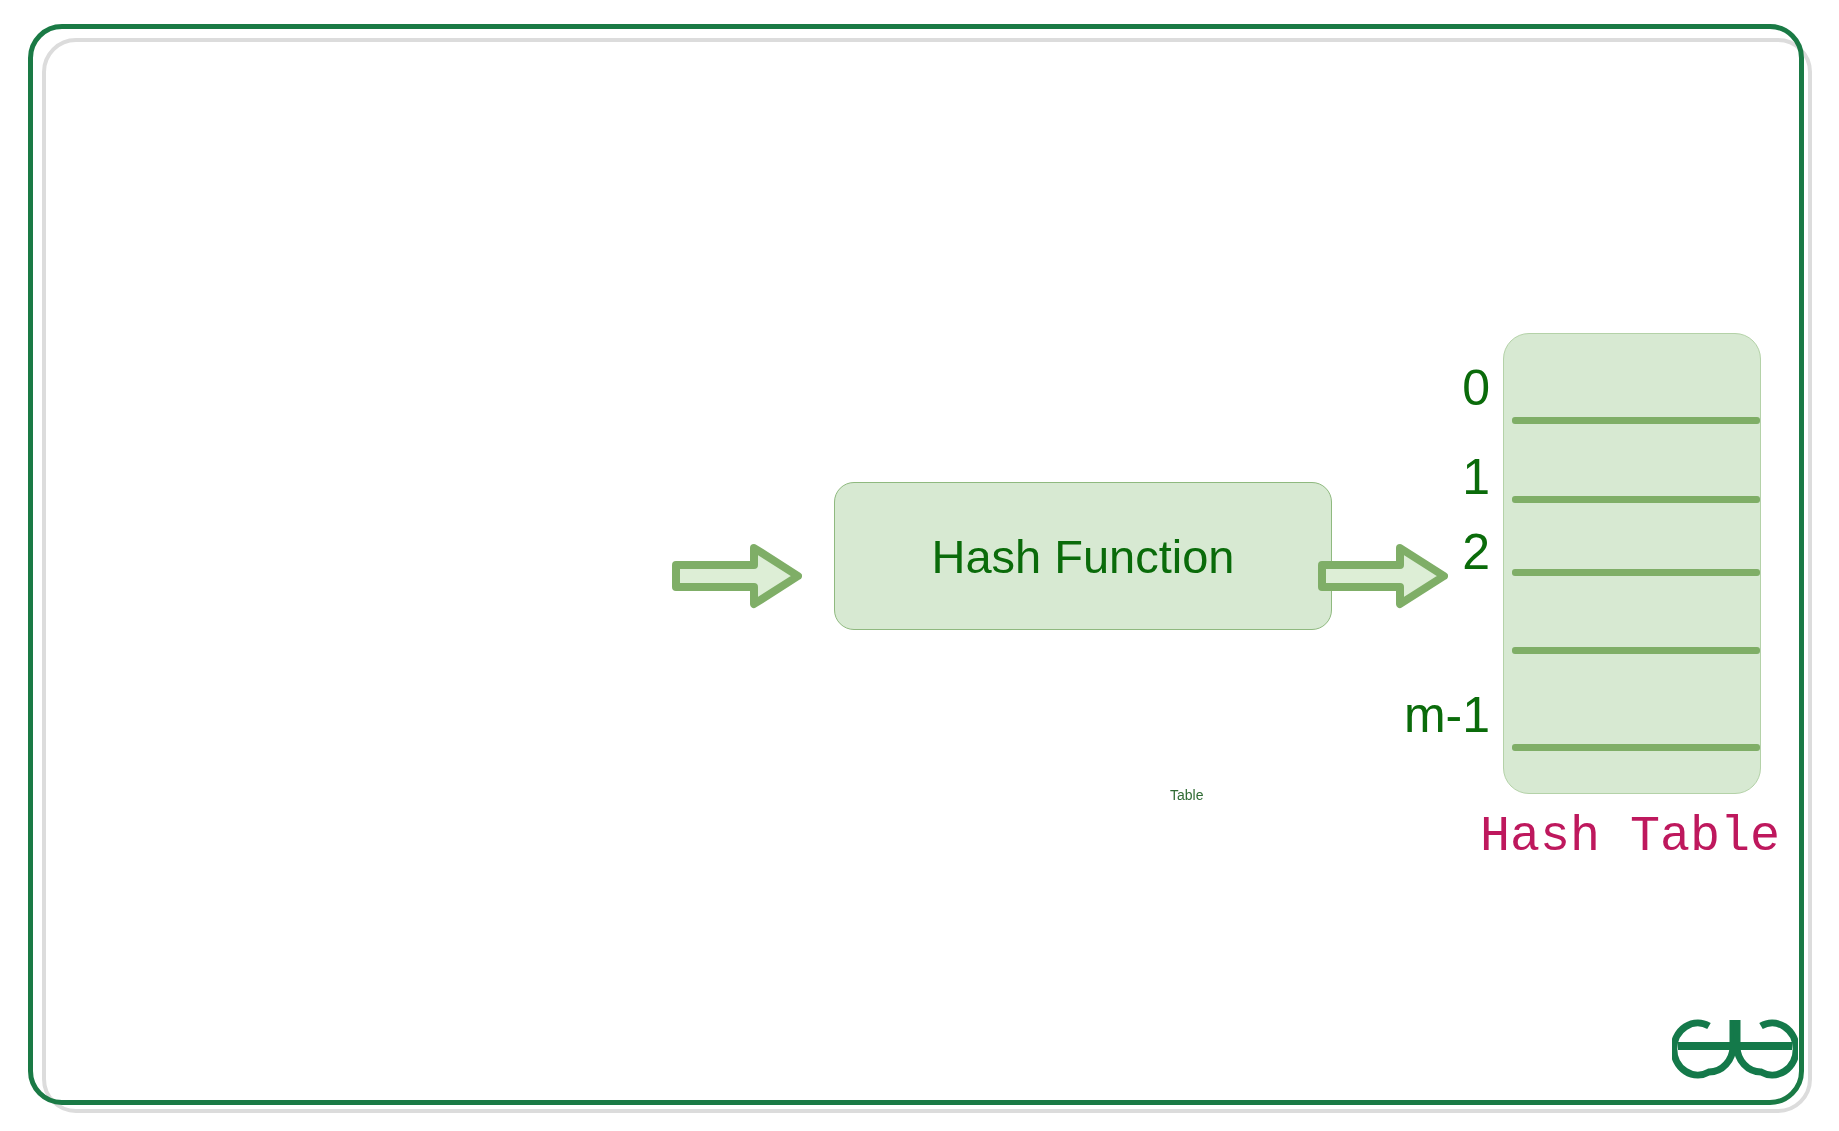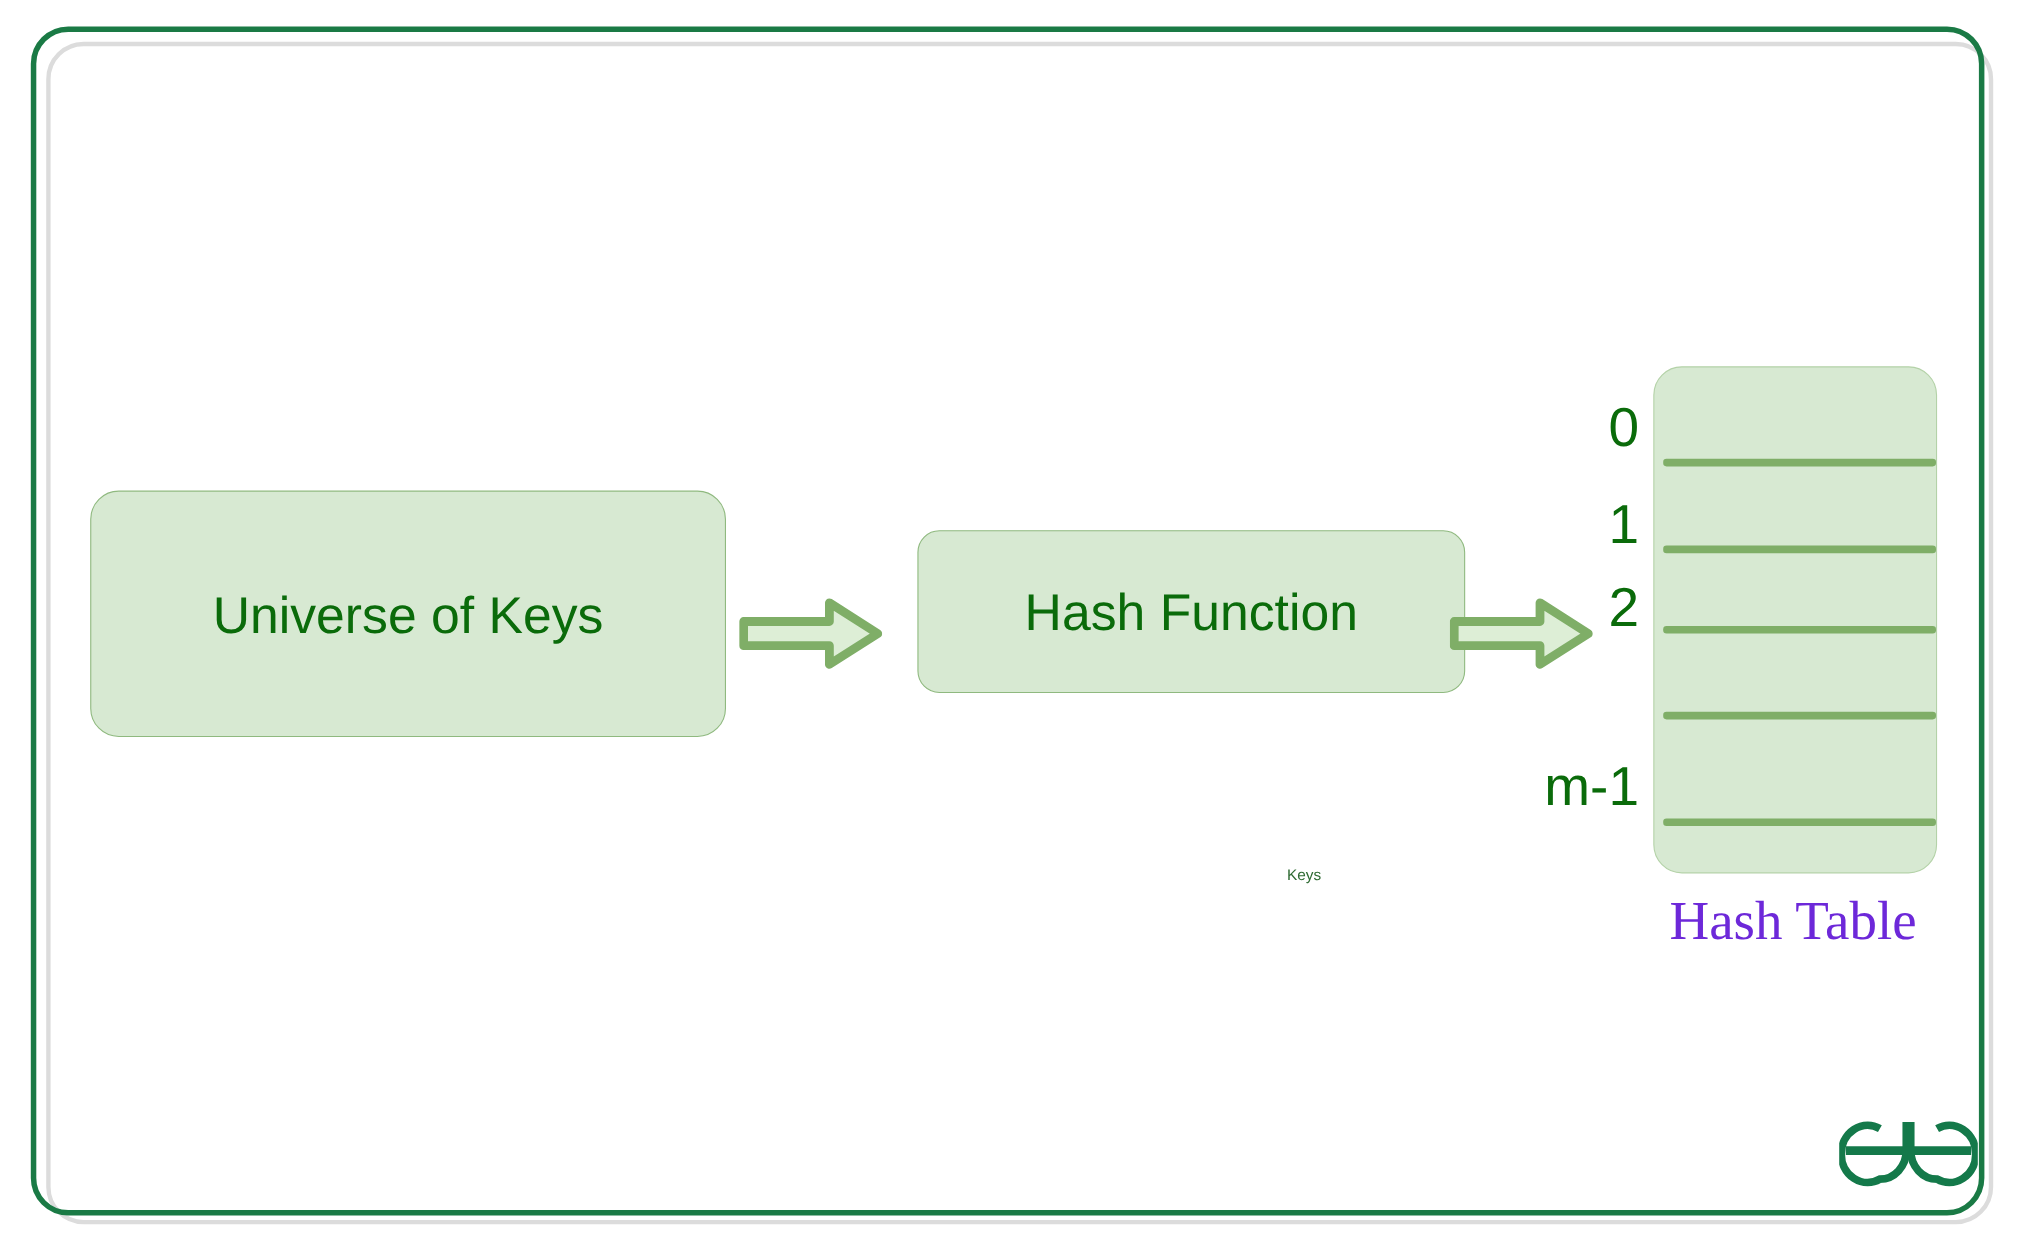--- a/index.html
+++ b/index.html
@@ -101,23 +101,23 @@
     white-space: nowrap;
   }
 
   
   #hash-table-caption {
     position: absolute;
     left: 1420px;
     top: 812px;
     width: 420px;
     text-align: center;
-    color: #6d28d9;
+    color: #be185d;
     font-size: 50px;
-    font-family: Liberation Serif, serif;
+    font-family: Liberation Mono, monospace;
     line-height: 1;
     white-space: nowrap;
   }
 
   
   #stray-text {
     position: absolute;
     left: 1170px;
     top: 788px;
     color: #2f6b33;
@@ -136,23 +136,20 @@
   }
 </style>
 </head>
 <body>
 
 <div id="canvas">
 
   <div class="frame-shadow"></div>
   <div class="frame-main"></div>
 
-  <div class="node-box" id="universe-box">
-    <span class="node-label">Universe of Keys</span>
-  </div>
 
   <svg class="arrow" id="arrow-1" style="left:672px; top:543px;" width="130" height="66" viewBox="0 0 130 66">
     <path d="M4 22 L82 22 L82 5 L126 33 L82 61 L82 44 L4 44 Z" fill="#ddeed6" stroke="#7fae67" stroke-width="8" stroke-linejoin="round"></path>
   </svg>
 
   <div class="node-box" id="hashfn-box">
     <span class="node-label">Hash Function</span>
   </div>
 
   <svg class="arrow" id="arrow-2" style="left:1318px; top:543px;" width="130" height="66" viewBox="0 0 130 66">
@@ -167,21 +164,21 @@
   <div id="hash-table">
     <div class="slot-line" style="top:83px;"></div>
     <div class="slot-line" style="top:162px;"></div>
     <div class="slot-line" style="top:235px;"></div>
     <div class="slot-line" style="top:313px;"></div>
     <div class="slot-line" style="top:410px;"></div>
   </div>
 
   <div id="hash-table-caption">Hash Table</div>
 
-  <div id="stray-text">Keys</div>
+  <div id="stray-text">Table</div>
 
   <svg id="gfg-logo" viewBox="0 0 126 86">
     <g fill="none" stroke="#14794a" stroke-width="7">
 
       <path d="M37 20 A24 26 0 1 0 37 66 A24 26 0 0 0 61 40 L61 14"></path>
 
       <path d="M89 20 A24 26 0 1 1 89 66 A24 26 0 0 1 65 40 L65 14"></path>
 
       <path d="M6 40 L120 40" stroke-width="8"></path>
     </g>

